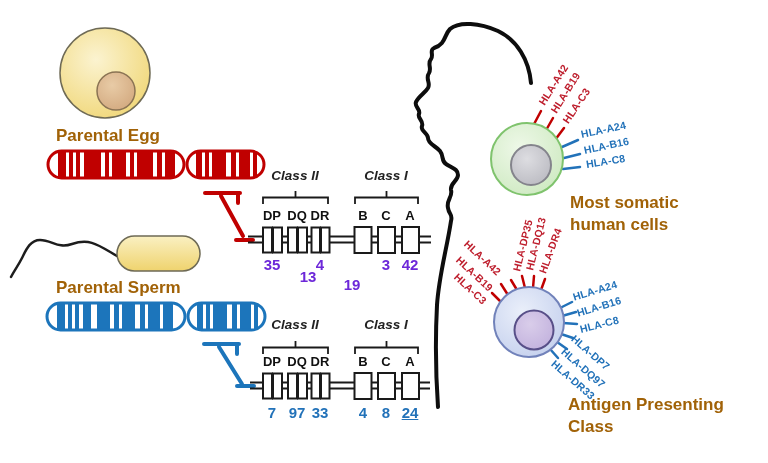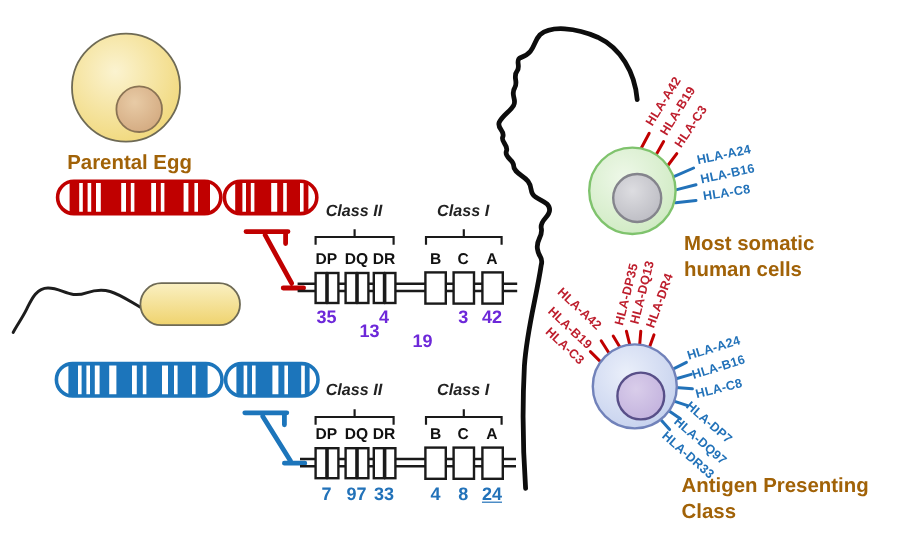--- a/index.html
+++ b/index.html
@@ -220,20 +220,21 @@
         <line x1="573" y1="338" x2="561" y2="334"></line>
         <line x1="567" y1="349" x2="557" y2="342"></line>
         <line x1="558" y1="358" x2="550" y2="349"></line>
       </g>
       <circle cx="529" cy="322" r="35" fill="url(#apcG)" stroke="#7182BA" stroke-width="2"></circle>
       <circle cx="534" cy="330" r="19.5" fill="url(#apcNucG)" stroke="#584F88" stroke-width="2"></circle>
     </g>
   </svg>
 
   <div class="lbl-title" style="left:56px;top:125px;">Parental Egg</div>
+  <div class="lbl-title" style="left:56px;top:277px;">Parental Sperm</div>
 
   <div class="cls" style="left:295px;top:168px;">Class II</div>
   <div class="cls" style="left:386px;top:168px;">Class I</div>
   <div class="gene" style="left:272px;top:208px;">DP</div>
   <div class="gene" style="left:297px;top:208px;">DQ</div>
   <div class="gene" style="left:320px;top:208px;">DR</div>
   <div class="gene" style="left:363px;top:208px;">B</div>
   <div class="gene" style="left:386px;top:208px;">C</div>
   <div class="gene" style="left:410px;top:208px;">A</div>
   <div class="allele red" style="left:272px;top:256px;">35</div>

